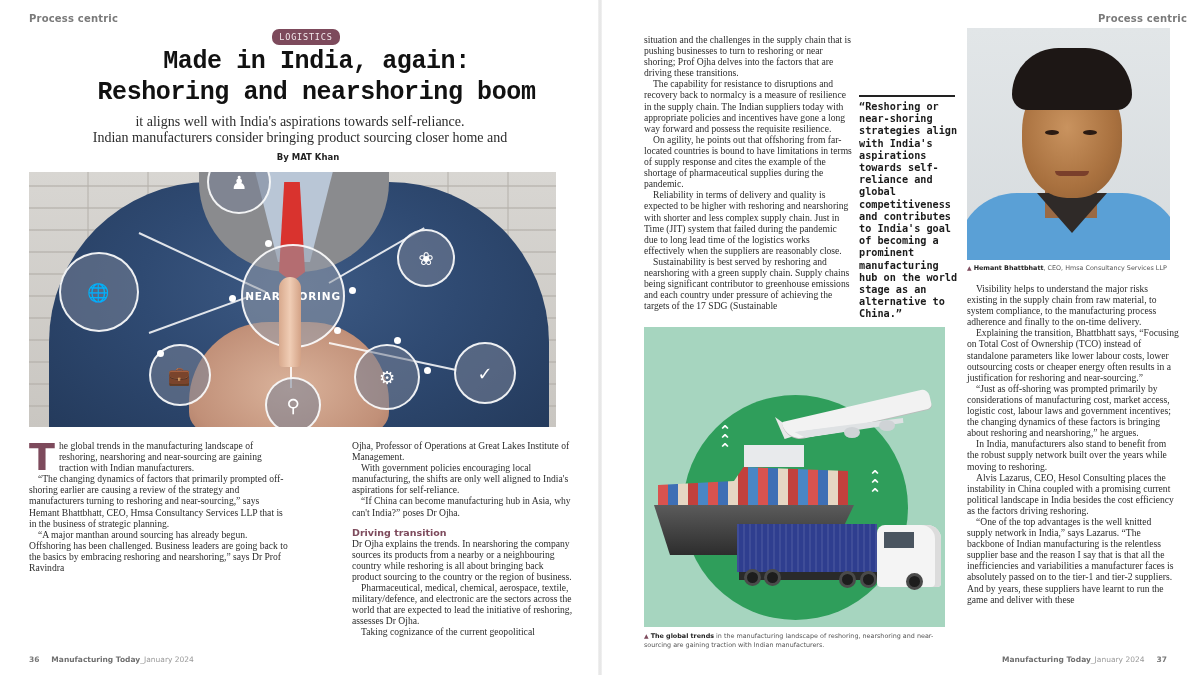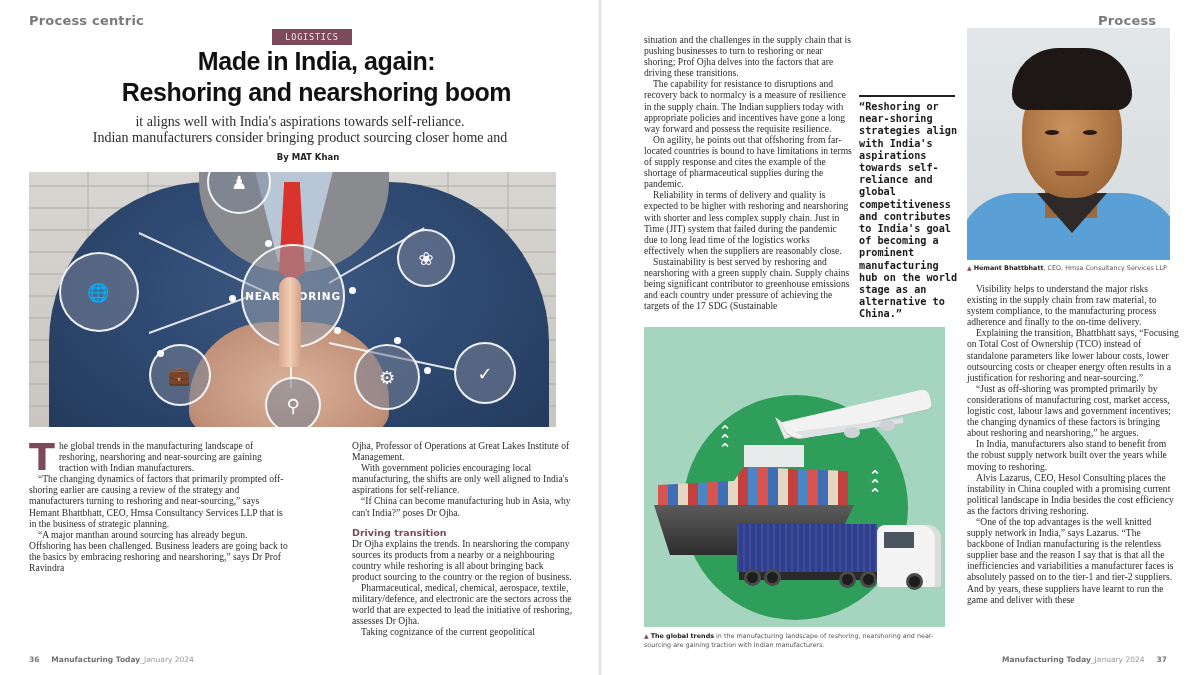--- a/index.html
+++ b/index.html
@@ -6,28 +6,28 @@
     html, body { width: 1200px; height: 675px; overflow: hidden; background: #ffffff; }
     body { position: relative; font-family: "Liberation Serif", serif; color: #2a2a2a; }
 
     .page { position: absolute; top: 0; height: 675px; background: #ffffff; }
     .page-left { left: 0; width: 600px; }
     .page-right { left: 600px; width: 600px; }
     .spine { position: absolute; left: 598px; top: 0; width: 4px; height: 675px;
       background: linear-gradient(90deg, #f2f2f2, #e4e4e4, #f2f2f2); }
 
     .section-label { position: absolute; top: 13px; font-family: "DejaVu Sans", sans-serif;
-      font-size: 13px; font-weight: bold; color: #7a7a7a; letter-spacing: 0.2px; }
-
-    .badge { position: absolute; left: 272px; top: 29px; width: 80px; height: 16px;
+      font-size: 10px; font-weight: bold; color: #7a7a7a; letter-spacing: 0.2px; }
+
+    .badge { position: absolute; left: 272px; top: 29px; width: 68px; height: 16px;
       background: #7d4a5c; color: #f3e8ec; font-family: "DejaVu Sans Mono", monospace;
-      font-size: 8.5px; letter-spacing: 0.8px; text-align: center; line-height: 16px; }
+      font-size: 8.5px; letter-spacing: 0.8px; text-align: center; line-height: 16px; border-radius: 7px; }
 
     .headline { position: absolute; left: 0; width: 600px; top: 46px; text-align: center;
-      font-family: Liberation Sans, sans-serif; font-weight: bold; font-size: 25px;
+      font-family: Liberation Mono, monospace; font-weight: bold; font-size: 25px;
       line-height: 31px; color: #111111; letter-spacing: -0.4px; padding-left: 33px; }
 
     .deck { position: absolute; left: 60px; width: 480px; top: 114px; text-align: center;
       font-family: "Liberation Serif", serif; font-size: 14px; line-height: 16px; color: #2b2b2b; }
 
     .byline { position: absolute; left: 8px; width: 600px; top: 152px; text-align: center;
       font-family: "DejaVu Sans", sans-serif; font-weight: bold; font-size: 8.5px; color: #222; }
 
     
     .hero { position: absolute; left: 29px; top: 172px; width: 527px; height: 255px; overflow: hidden;

